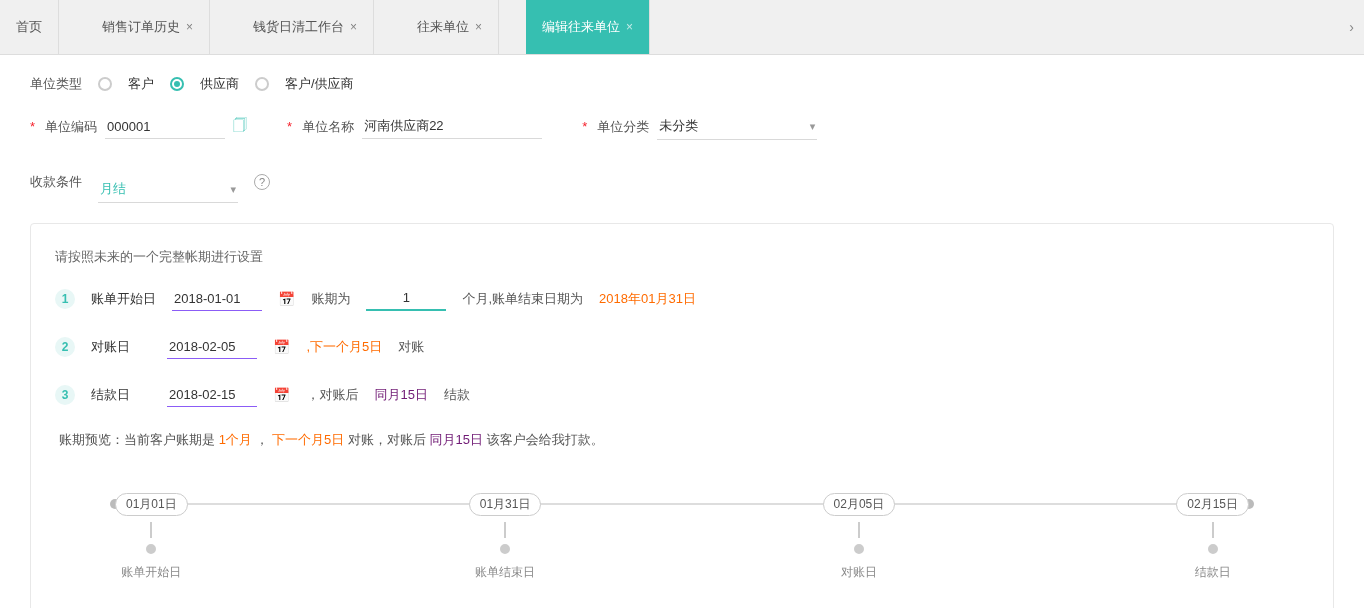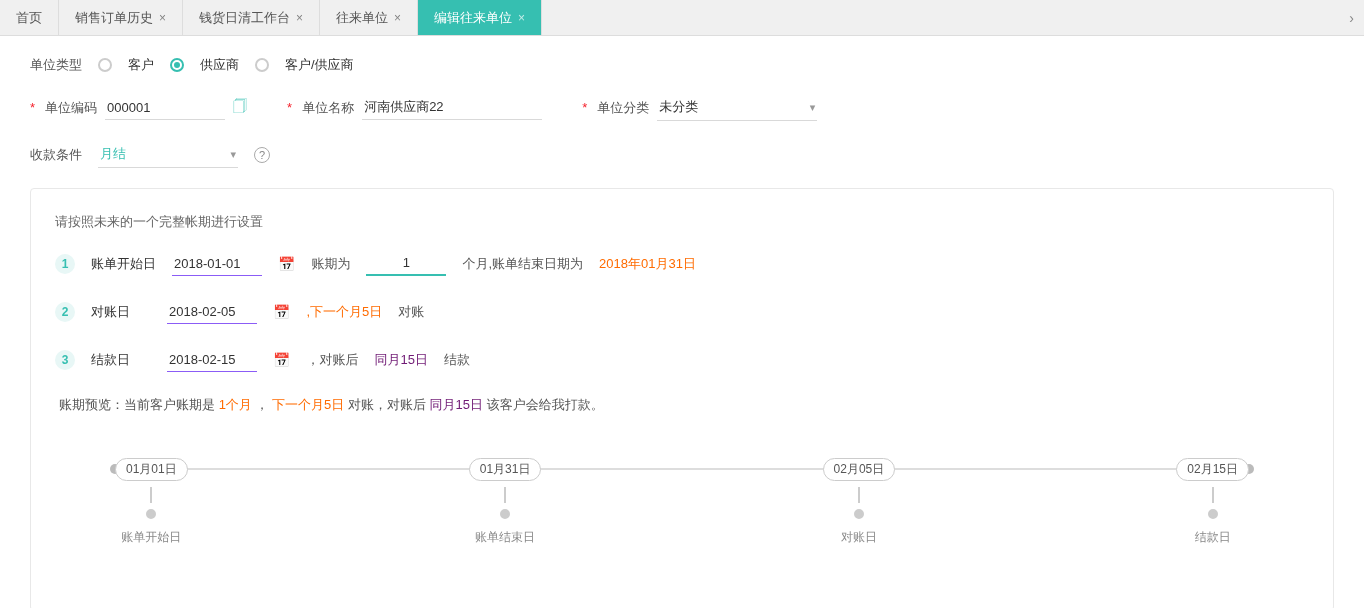--- a/index.html
+++ b/index.html
@@ -2,21 +2,22 @@
 <html><head>
   <meta charset="utf-8">
   <style>
     * { box-sizing: border-box; margin: 0; padding: 0; }
     body { font-family: 'Microsoft YaHei', Arial, sans-serif; font-size: 13px; background: #f5f5f5; color: #333; }
 
     
     .tab-bar {
       display: flex; align-items: stretch;
       background: #f0f0f0; border-bottom: 1px solid #ddd;
-      height: 36px;
+      height: 55px;
+      gap: 27px;
     }
     .tab {
       display: flex; align-items: center; padding: 0 16px;
       cursor: pointer; border-right: 1px solid #ddd;
       font-size: 13px; color: #555; white-space: nowrap;
       background: #f0f0f0; gap: 6px;
     }
     .tab.active {
       background: #36bfb1; color: #fff; text-align: center;
     }
@@ -231,21 +232,21 @@
       <div class="select-field" style="width:160px;">
         <span>未分类</span>
         <span style="flex:1;"></span>
         <span class="chevron-down">▾</span>
       </div>
     </div>
   </div>
 
   <div class="form-row">
     <span class="form-label">收款条件</span>
-    <div class="select-field" style="width:140px;">
+    <div class="select-field" style="width:140px;margin-top:16px;">
       <span class="select-value">月结</span>
       <span style="flex:1;"></span>
       <span class="chevron-down">▾</span>
     </div>
     <div class="help-icon">?</div>
   </div>
 
   <div class="settings-box">
     <div class="settings-title">请按照未来的一个完整帐期进行设置</div>
 

